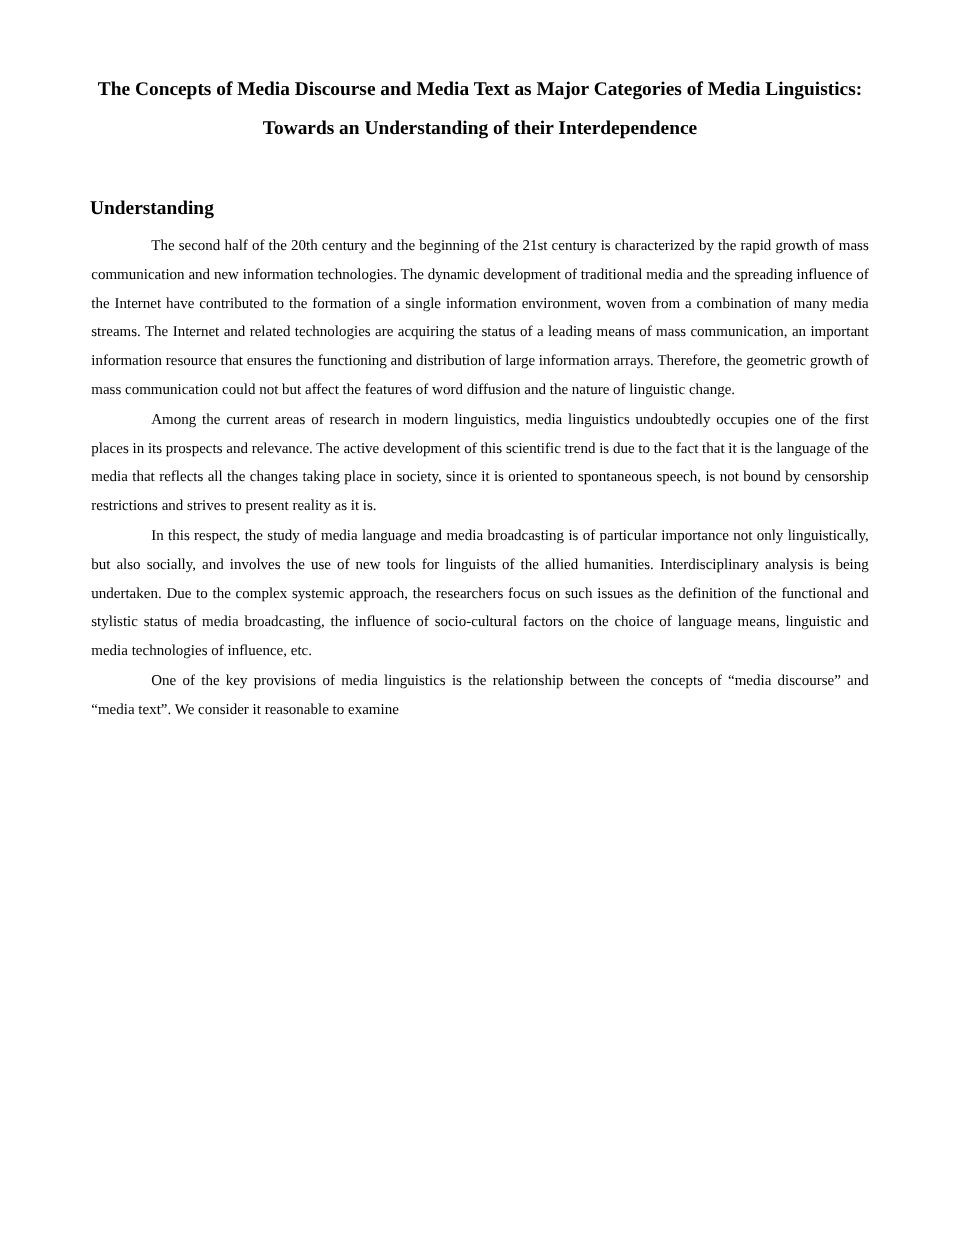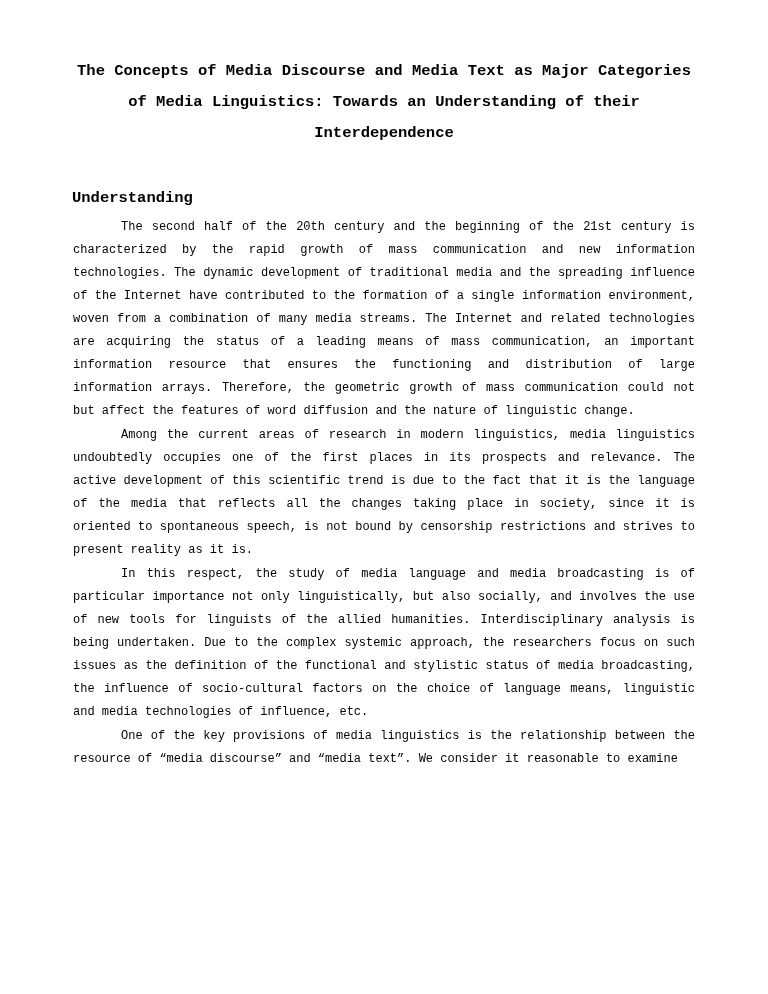--- a/index.html
+++ b/index.html
@@ -13,21 +13,20 @@
     font-family: "Liberation Serif", "DejaVu Serif", serif;
     color: #000000;
     overflow: hidden;
   }
   .page {
     width: 768px;
     height: 994px;
     box-sizing: border-box;
     padding: 56px 72px 40px 72px;
     position: relative;
-    font-family: Liberation Mono, monospace;
   }
   .doc-title {
     font-weight: bold;
     font-size: 15.5px;
     line-height: 31px;
     text-align: center;
     margin: 0 0 0 0;
     padding: 0 2px;
   }
   .author {
@@ -65,15 +64,15 @@
 
 
   <div class="section-heading">Understanding</div>
 
   <p class="body-para first">The second half of the 20th century and the beginning of the 21st century is characterized by the rapid growth of mass communication and new information technologies. The dynamic development of traditional media and the spreading influence of the Internet have contributed to the formation of a single information environment, woven from a combination of many media streams. The Internet and related technologies are acquiring the status of a leading means of mass communication, an important information resource that ensures the functioning and distribution of large information arrays.  Therefore, the geometric growth of mass communication could not but affect the features of word diffusion and the nature of linguistic change.</p>
 
   <p class="body-para">Among the current areas of research in modern linguistics, media linguistics undoubtedly occupies one of the first places in its prospects and relevance. The active development of this scientific trend is due to the fact that it is the language of the media that reflects all the changes taking place in society, since it is oriented to spontaneous speech, is not bound by censorship restrictions and strives to present reality as it is.</p>
 
   <p class="body-para">In this respect, the study of media language and media broadcasting is of particular importance not only linguistically, but also socially, and involves the use of new tools for linguists of the allied humanities.  Interdisciplinary analysis is being undertaken. Due to the complex systemic approach, the researchers focus on such issues as the definition of the functional and stylistic status of media broadcasting, the influence of socio-cultural factors on the choice of language means, linguistic and media technologies of influence, etc.</p>
 
-  <p class="body-para">One of the key provisions of media linguistics is the relationship between the resource of “media discourse” and “media text”. We consider it reasonable to examine</p>
+  <p class="body-para">One of the key provisions of media linguistics is the relationship between the concepts of “media discourse” and “media text”. We consider it reasonable to examine</p>
 
 </div>
 
 </body></html>

